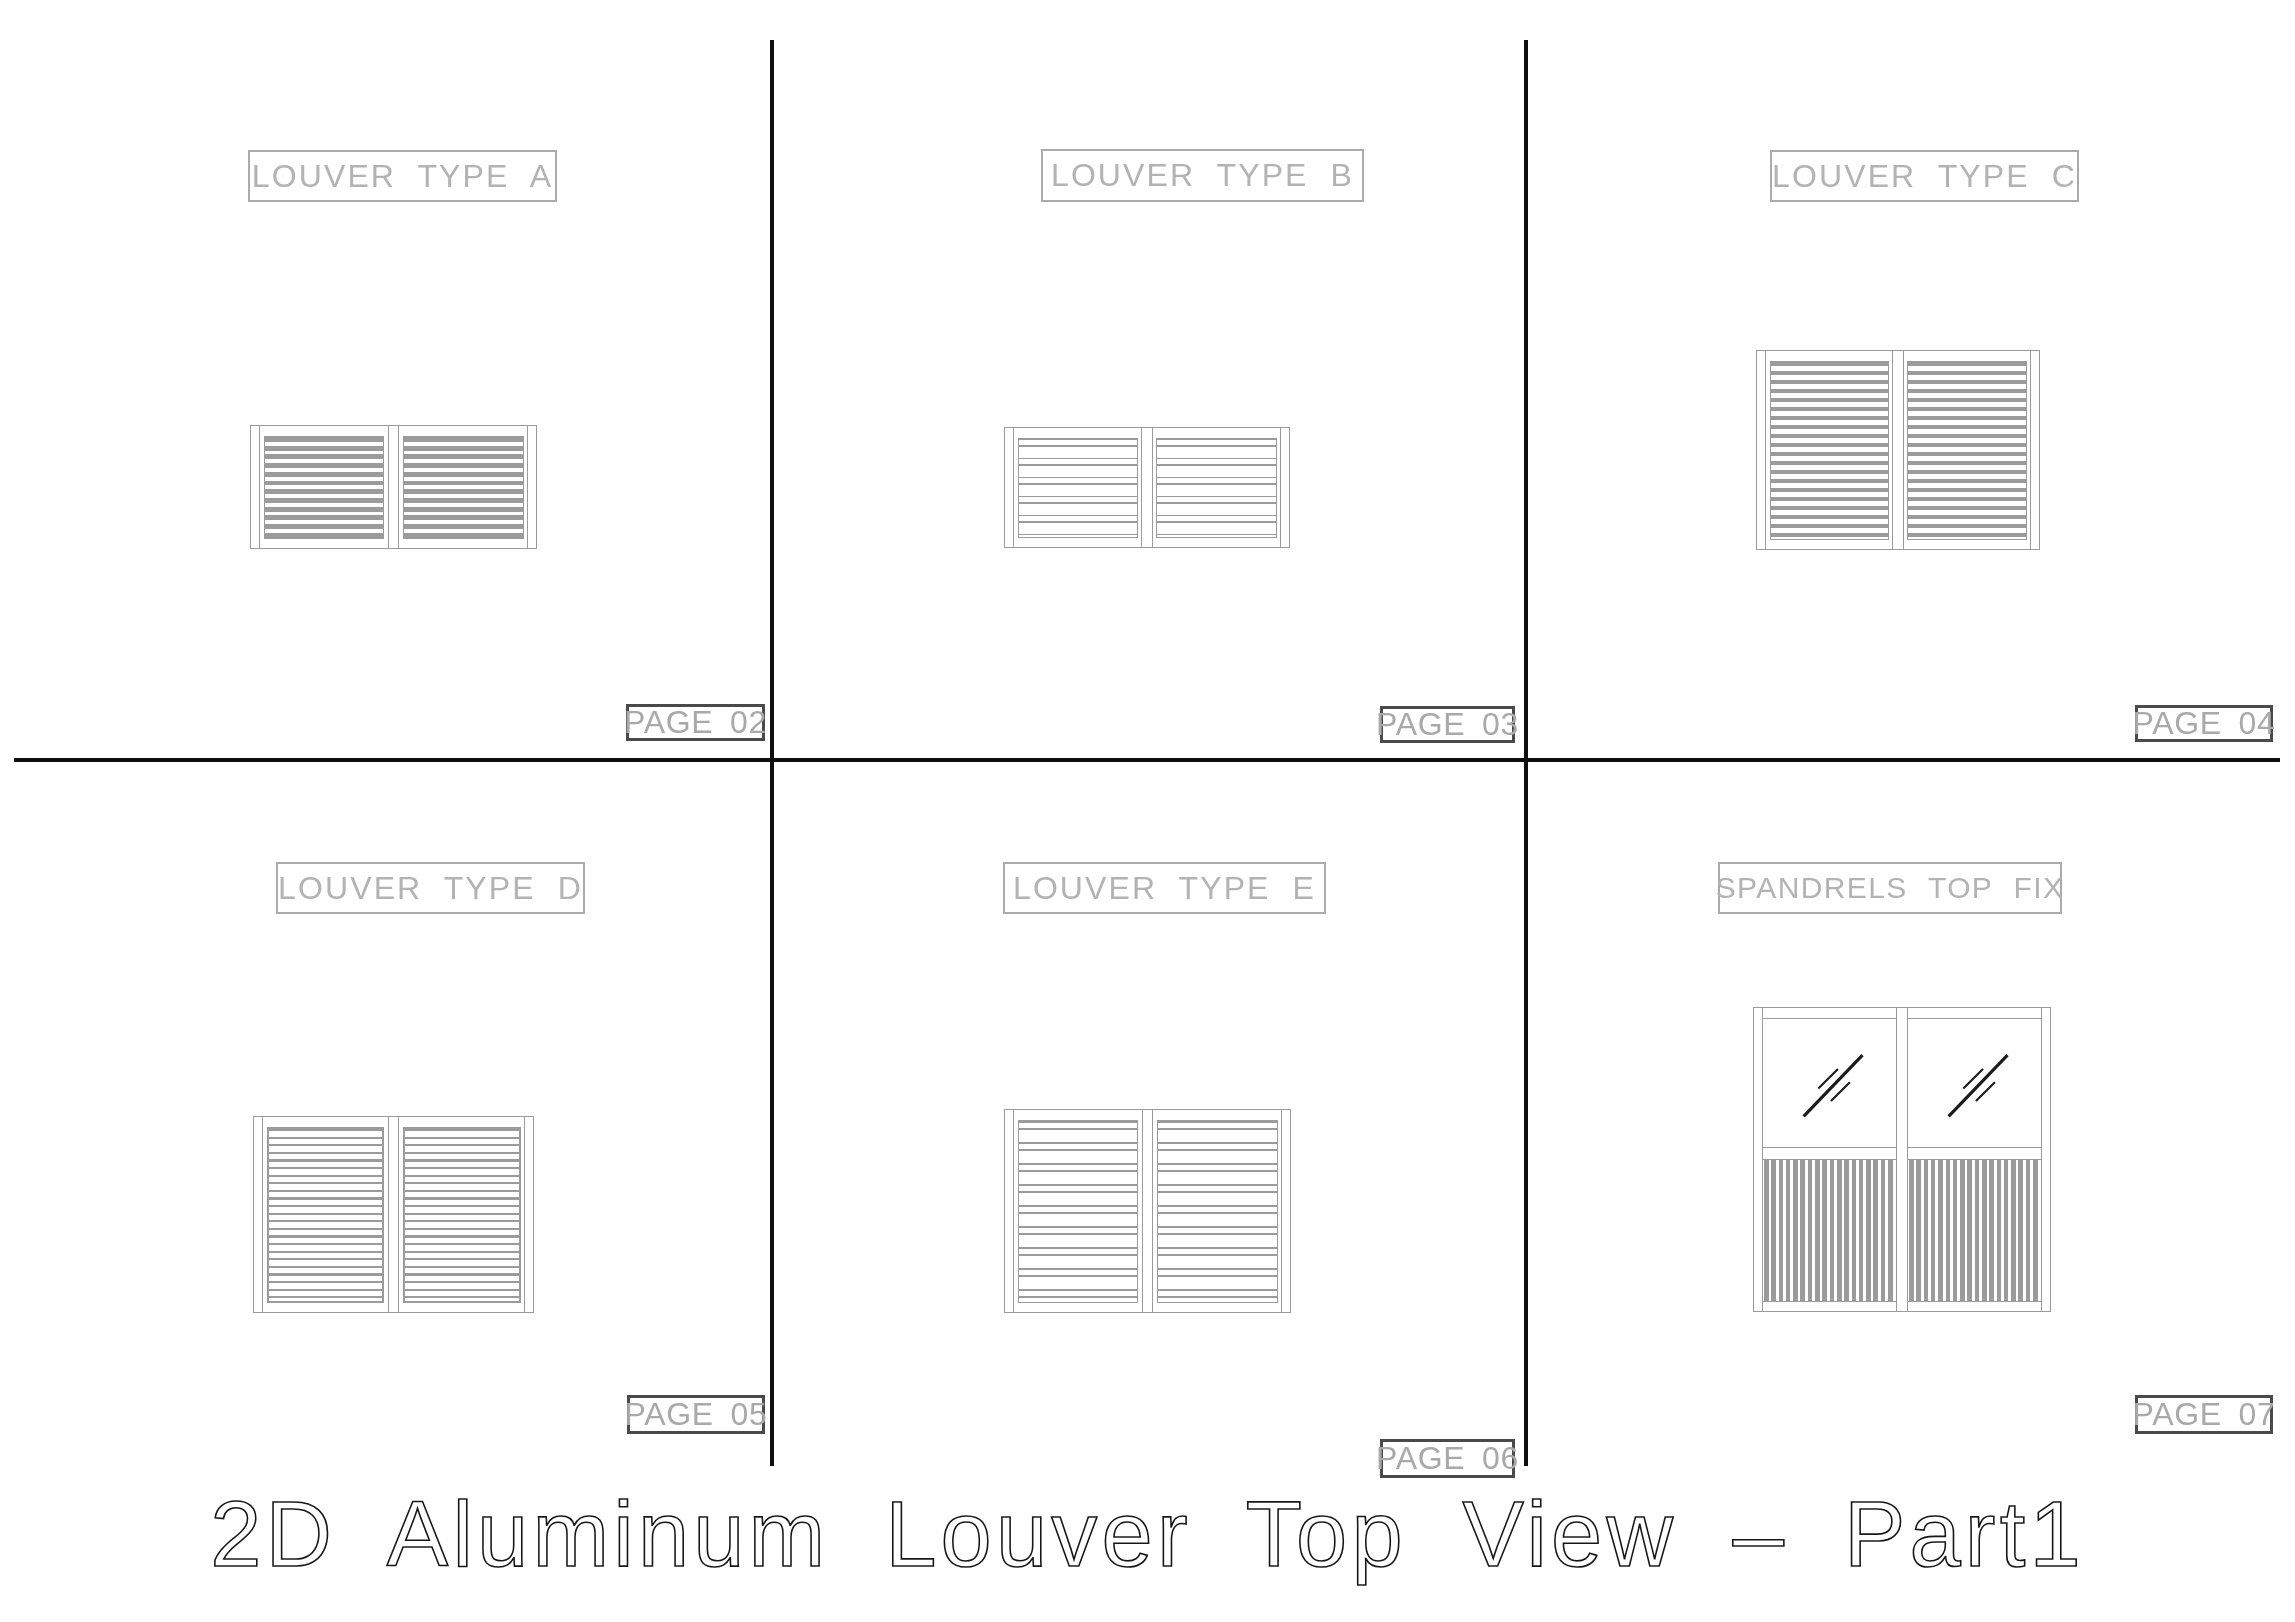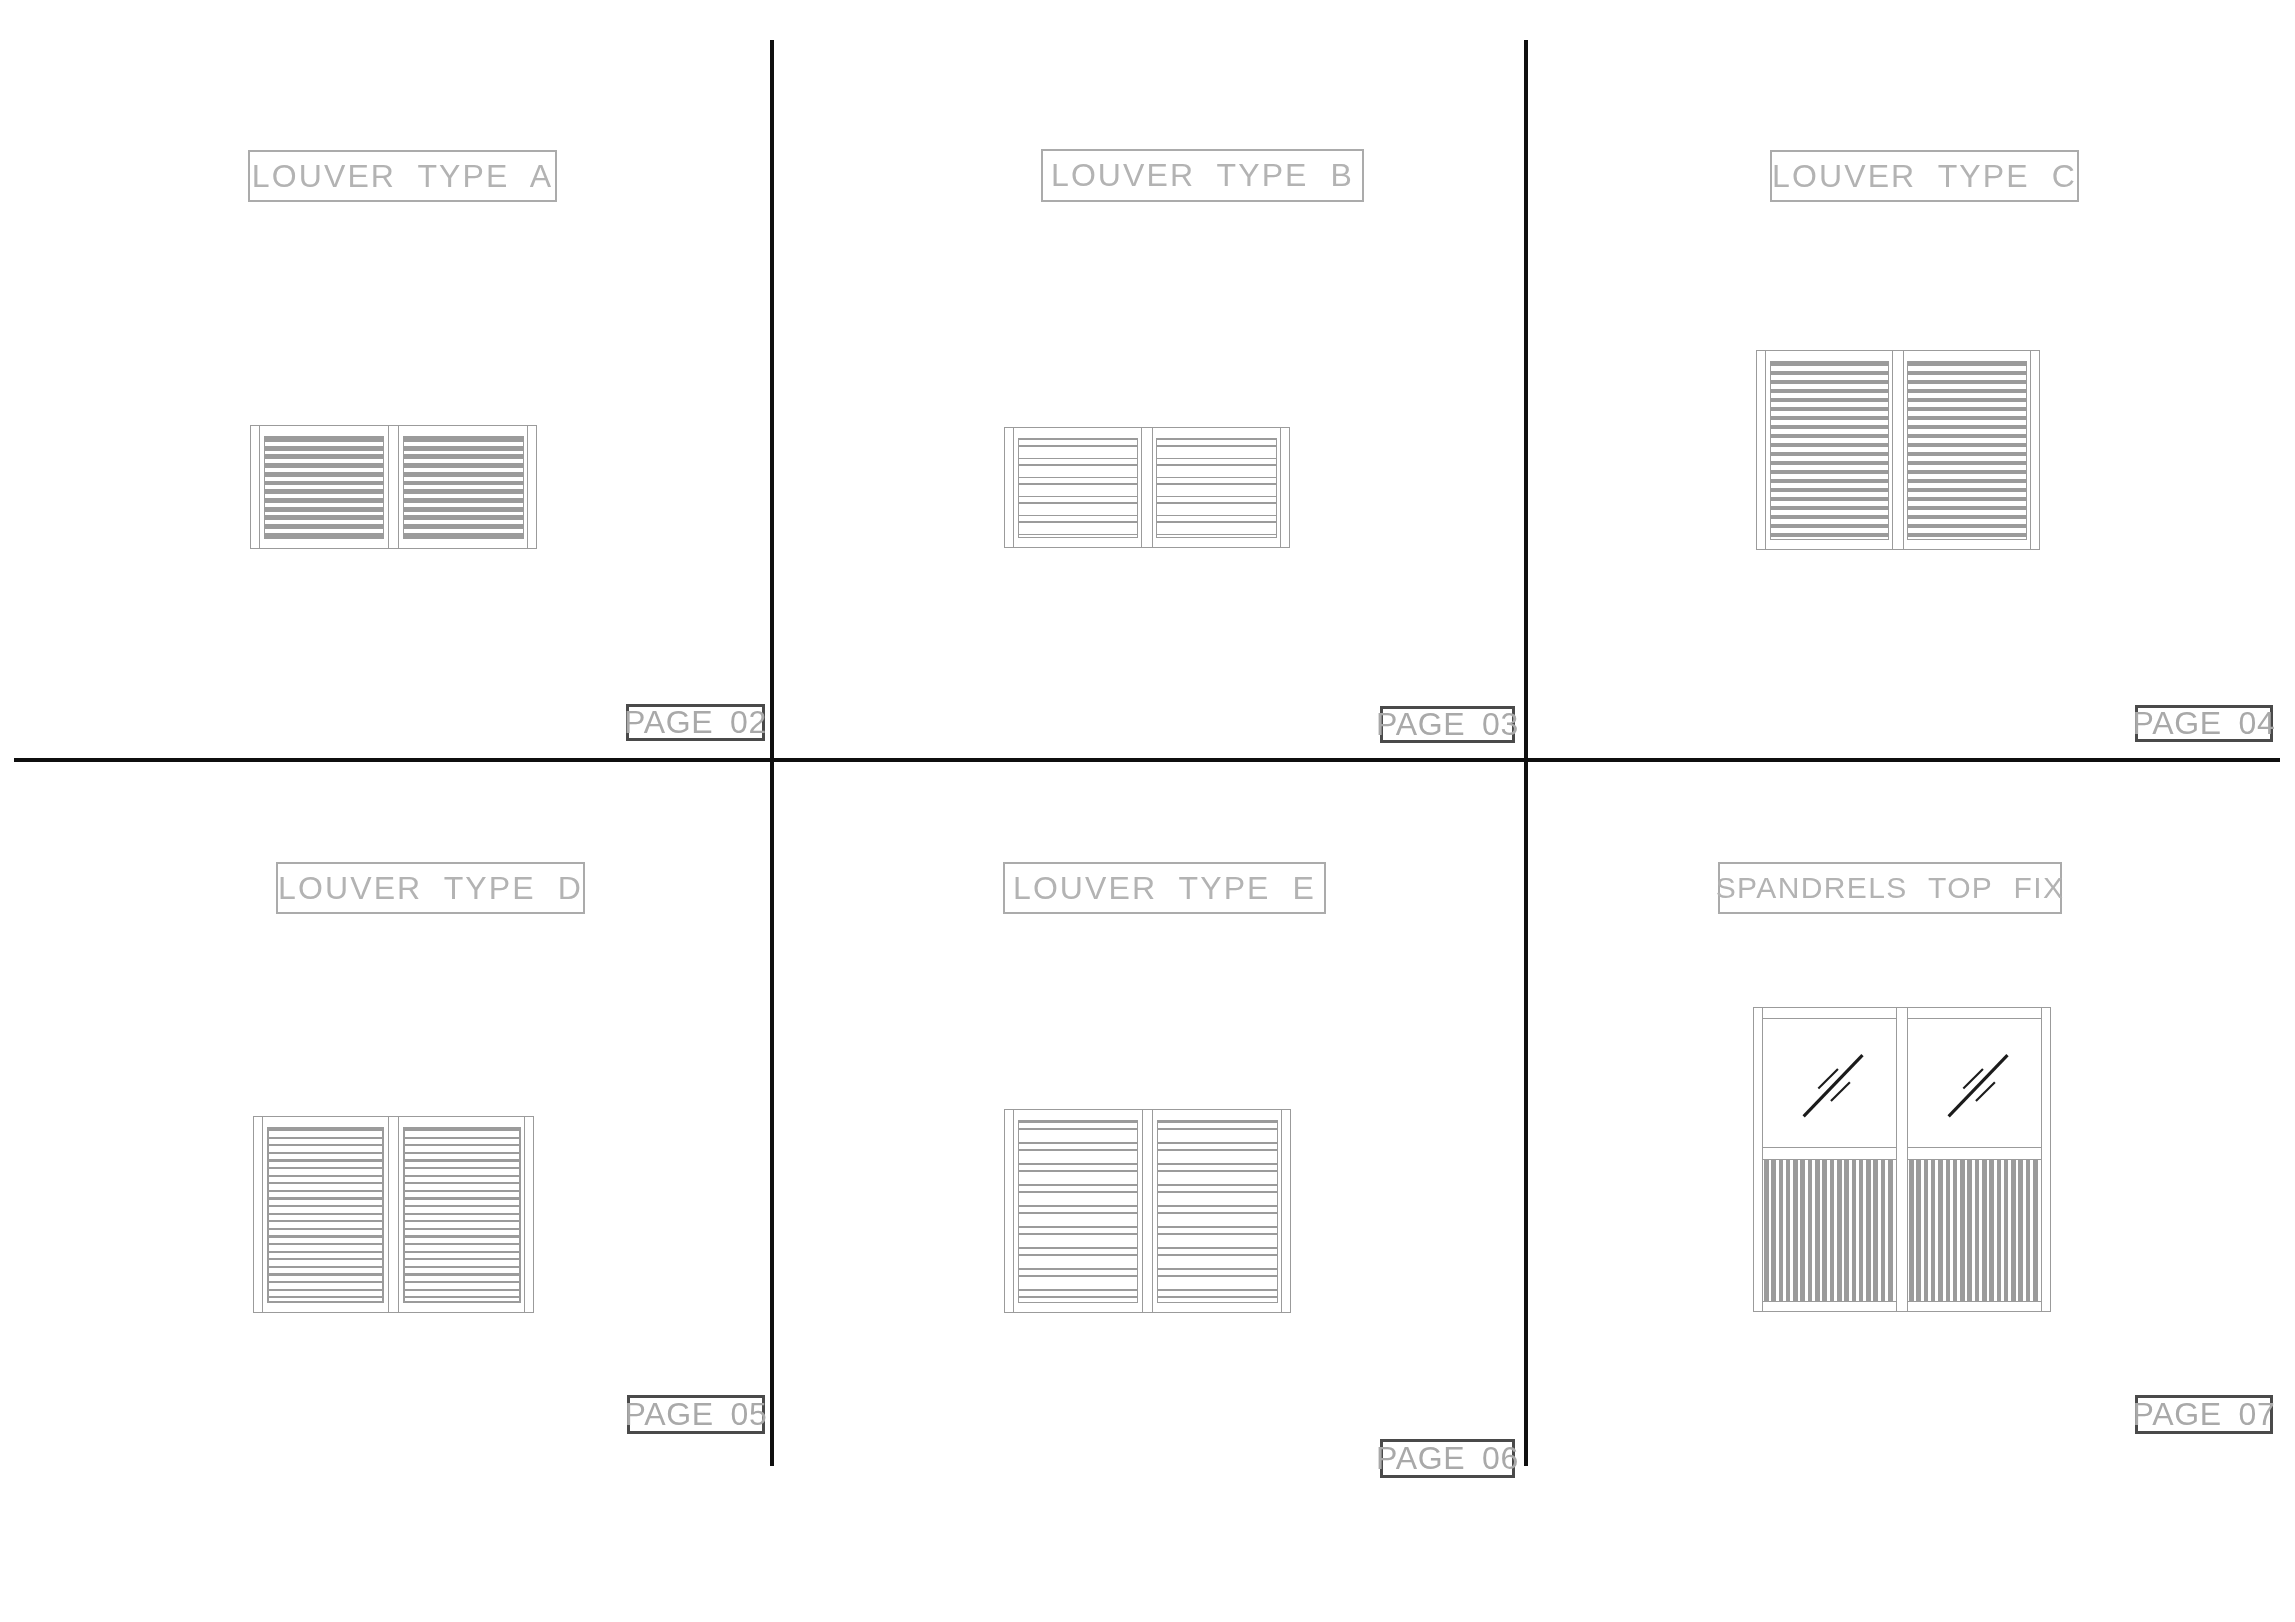--- a/index.html
+++ b/index.html
@@ -232,14 +232,15 @@
             <div class="sp-botrail"></div>
           </div>
           <div class="stile r"></div>
         </div>
       </div>
     <div class="page-box page-5">
       <span>PAGE 07</span>
     </div>
   </section>
 
+  <div class="sheet-title">2D Aluminum Louver Top View – Part1</div>
 </div>
 
 
 </body></html>

